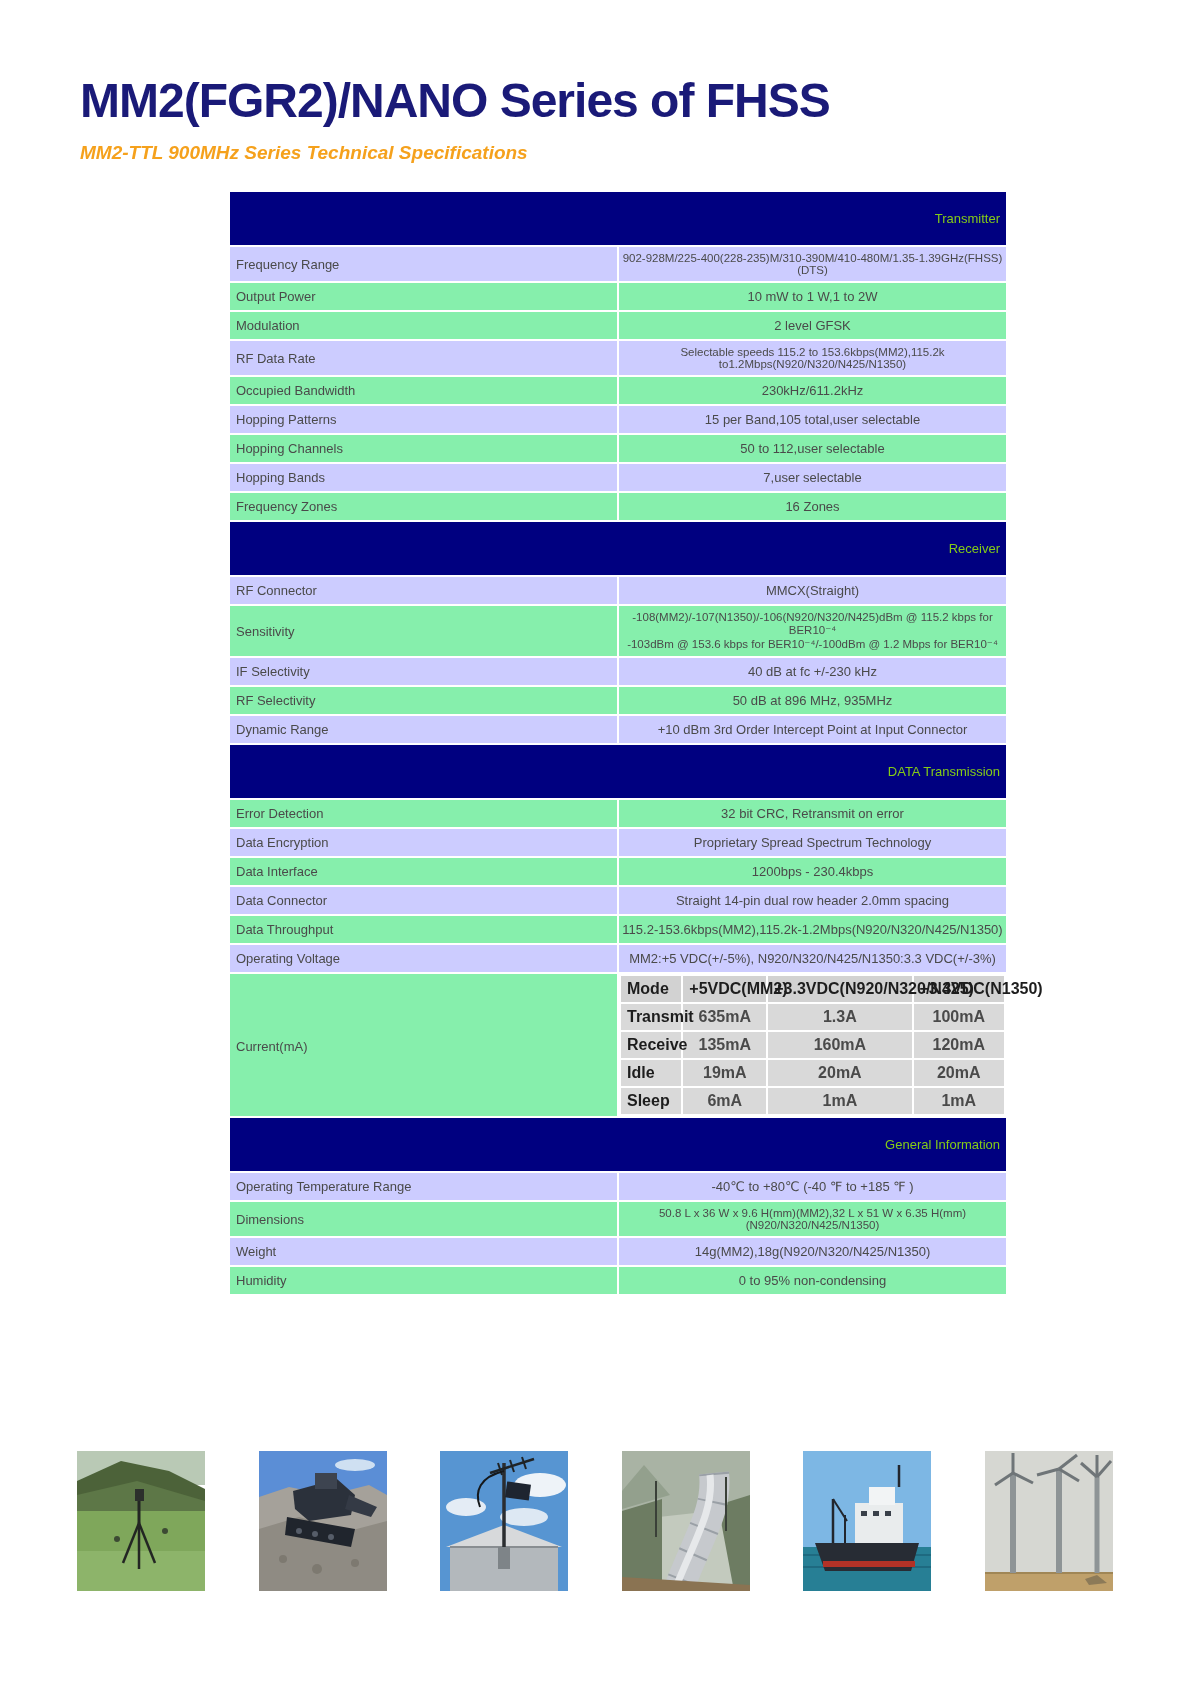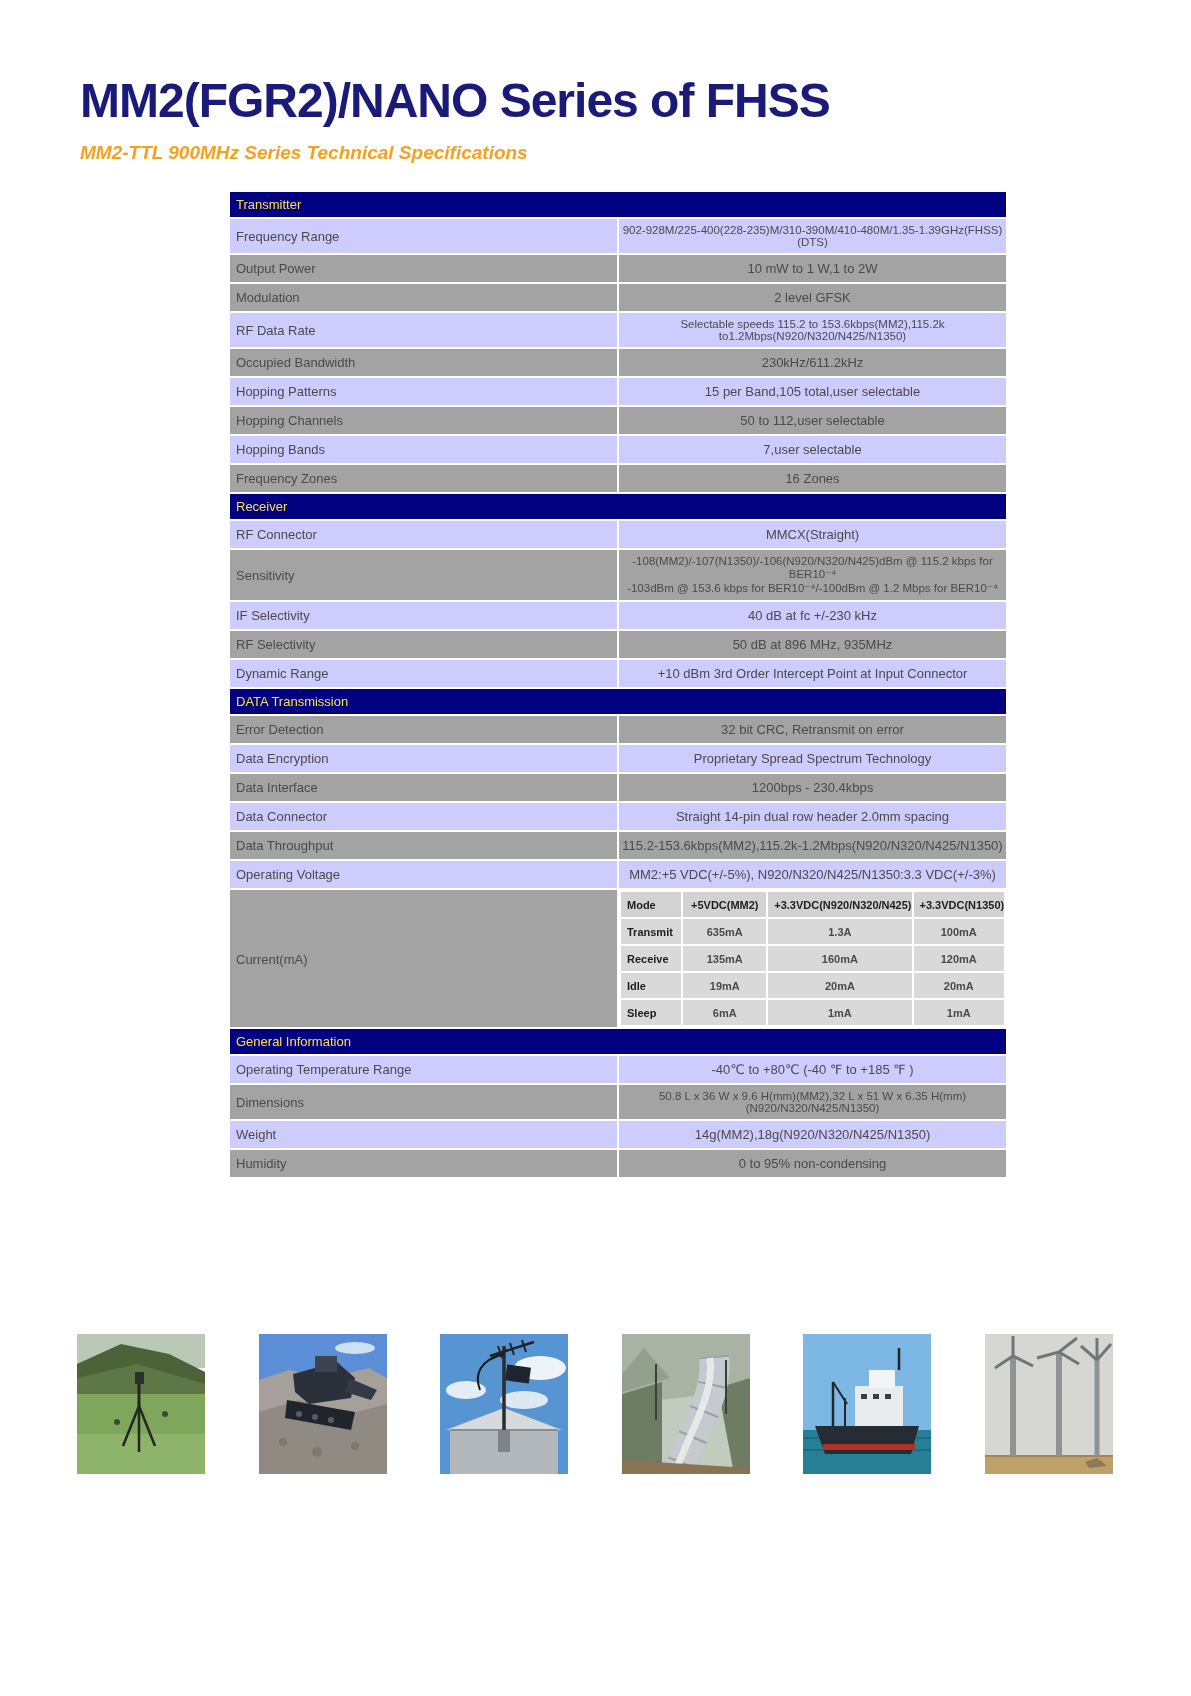--- a/index.html
+++ b/index.html
@@ -31,49 +31,49 @@
     width:780px;
     border-collapse:separate;
     border-spacing:2px;
     table-layout:fixed;
     font-size:13px;
     color:#4a4a4a;
   }
   table.spec td{vertical-align:middle;}
   td.section{
     background:#000080;
-    color:#fde047;
+    color:#84cc16;
     height:23px;
-    padding:1px 6px;
+    padding:15px 6px;
     font-size:13px;
-    text-align:left;
+    text-align:right;
   }
   td.label{
     width:243px;
     padding:5px 6px;
     text-align:left;
     height:17px;
   }
   td.value{
     text-align:center;
     padding:5px 0;
     white-space:pre-line;
     height:17px;
   }
   .tone-lavender{background:#ccccff;margin-left:36px;}
-  .tone-gray{background:#a3a3a3;}
+  .tone-gray{background:#86efac;}
   .small{font-size:11.5px;}
   td.current-host{padding:0;background:#ffffff;vertical-align:top;}
   td.current-label{vertical-align:top;padding-top:7px;}
   table.current{
     width:100%;
     border-collapse:separate;
     border-spacing:2px;
     table-layout:fixed;
-    font-size:11px;
+    font-size:16px;
     color:#4a4a4a;
   }
   table.current td{
     background:#d9d9d9;
     height:17px;
     padding:4px 6px;
     text-align:center;
     font-weight:bold;
   }
   table.current td.mode{

